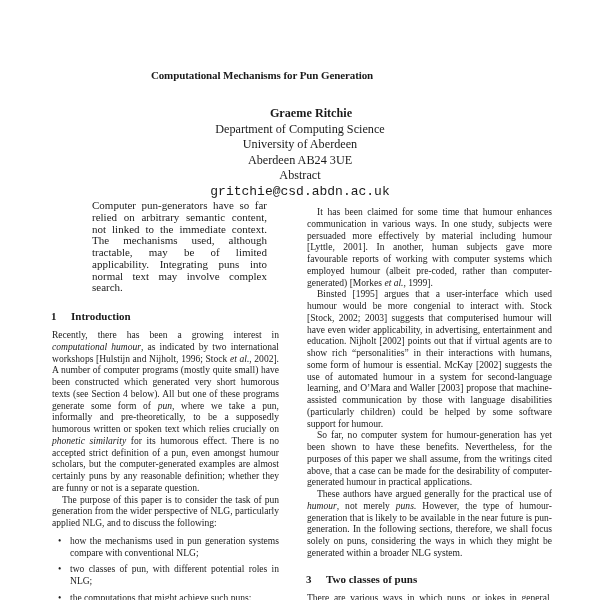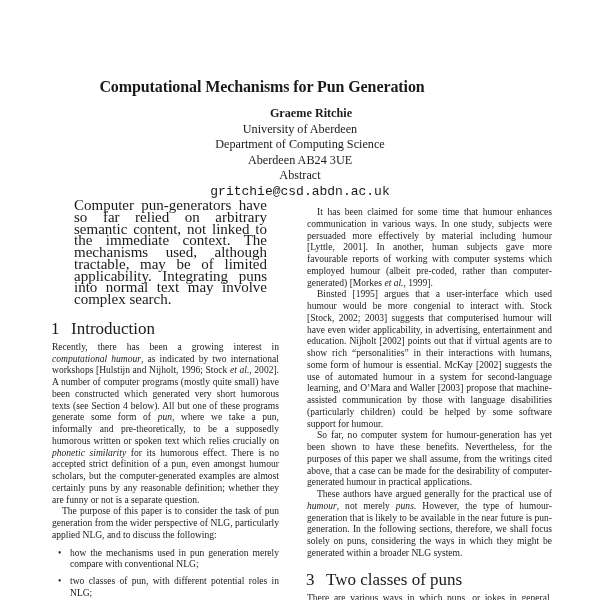--- a/index.html
+++ b/index.html
@@ -1,60 +1,60 @@
 <!DOCTYPE html>
 <html><head>
 <meta charset="utf-8">
 <style>
   html, body { margin:0; padding:0; background:#ffffff; }
   body { width:600px; height:600px; overflow:hidden; position:relative; font-family:"Liberation Serif", "DejaVu Serif", serif; color:#1a1a1a; }
-  .title { position:absolute; top:78px; left:0; width:524px; text-align:center; font-weight:bold; font-size:16px; letter-spacing:-0.1px; }
+  .title { position:absolute; top:69px; left:0; width:524px; text-align:center; font-weight:bold; font-size:11px; letter-spacing:-0.1px; }
   .author-block { position:absolute; top:106px; left:0; width:600px; text-align:center; font-size:12.2px; line-height:15.6px; }
   .author-name { font-weight:bold;padding-left:22px; }
   .email { font-family:"Liberation Mono", "DejaVu Sans Mono", monospace; font-size:13px; }
   .col { position:absolute; font-size:9.55px; line-height:11.75px; text-align:justify; }
   .col-left { left:52px; top:200px; width:227px; }
   .col-right { left:307px; top:200px; width:245px; }
   .abstract-head { text-align:center; font-weight:bold; font-size:11.3px; margin-bottom:5px; line-height:13px; }
-  .abstract-body { margin:0 12px 0 22px; font-size:15px; line-height:11.75px; text-align:justify; }
-  .section-head { font-weight:normal; font-size:17px; margin:14px 0 6px -1px; line-height:13px; }
+  .abstract-body { margin:0 12px 0 40px; font-size:11px; line-height:11.75px; text-align:justify; }
+  .section-head { font-weight:bold; font-size:11px; margin:14px 0 6px -1px; line-height:13px; }
   .section-head .num { display:inline-block; width:20px; }
   p { margin:0; }
   .indent { text-indent:10px; }
   ul { margin:6px 0 4px 0; padding:0 0 0 18px; list-style:none; }
   li { position:relative; margin-bottom:5px; }
   li::before { content:"\2022"; position:absolute; left:-12px; top:0; }
   em { font-style:italic; }
 </style>
 </head>
 <body>
 
 <div>
 
   <div class="title">Computational Mechanisms for Pun Generation</div>
 
   <div class="author-block">
     <div class="author-name">Graeme Ritchie</div>
+    <div>Department of Computing Science</div>
     <div>University of Aberdeen</div>
-    <div>Department of Computing Science</div>
     <div>Aberdeen AB24 3UE</div>
     <div>Abstract</div>
     <div class="email">gritchie@csd.abdn.ac.uk</div>
   </div>
 
   <div class="col col-left">
     <p class="abstract-body">Computer pun-generators have so far relied on arbitrary semantic content, not linked to the immediate context. The mechanisms used, although tractable, may be of limited applicability. Integrating puns into normal text may involve complex search.</p>
 
     <div class="section-head" style="margin-top:16px;">
       <span class="num">1</span><span>Introduction</span>
     </div>
     <p><span>Recently, there has been a growing interest in </span><em>computational humour</em><span>, as indicated by two international workshops [Hulstijn and Nijholt, 1996; Stock </span><em>et al.</em><span>, 2002]. A number of computer programs (mostly quite small) have been constructed which generated very short humorous texts (see Section 4 below). All but one of these programs generate some form of </span><em>pun</em><span>, where we take a pun, informally and pre-theoretically, to be a supposedly humorous written or spoken text which relies crucially on </span><em>phonetic similarity</em><span> for its humorous effect. There is no accepted strict definition of a pun, even amongst humour scholars, but the computer-generated examples are almost certainly puns by any reasonable definition; whether they are funny or not is a separate question.</span></p>
     <p class="indent">The purpose of this paper is to consider the task of pun generation from the wider perspective of NLG, particularly applied NLG, and to discuss the following:</p>
     <ul>
-      <li>how the mechanisms used in pun generation merely compare with conventional NLG;</li>
+      <li>how the mechanisms used in pun generation systems compare with conventional NLG;</li>
       <li>two classes of pun, with different potential roles in NLG;</li>
       <li>the computations that might achieve such puns;</li>
 
     </ul>
 
   </div>
 
   <div class="col col-right">
     <p class="indent" style="margin-top:6px;"><span>It has been claimed for some time that humour enhances communication in various ways. In one study, subjects were persuaded more effectively by material including humour [Lyttle, 2001]. In another, human subjects gave more favourable reports of working with computer systems which employed humour (albeit pre-coded, rather than computer-generated) [Morkes </span><em>et al.</em><span>, 1999].</span></p>
     <p class="indent">Binsted [1995] argues that a user-interface which used humour would be more congenial to interact with. Stock [Stock, 2002; 2003] suggests that computerised humour will have even wider applicability, in advertising, entertainment and education. Nijholt [2002] points out that if virtual agents are to show rich “personalities” in their interactions with humans, some form of humour is essential. McKay [2002] suggests the use of automated humour in a system for second-language learning, and O’Mara and Waller [2003] propose that machine-assisted communication by those with language disabilities (particularly children) could be helped by some software support for humour.</p>

